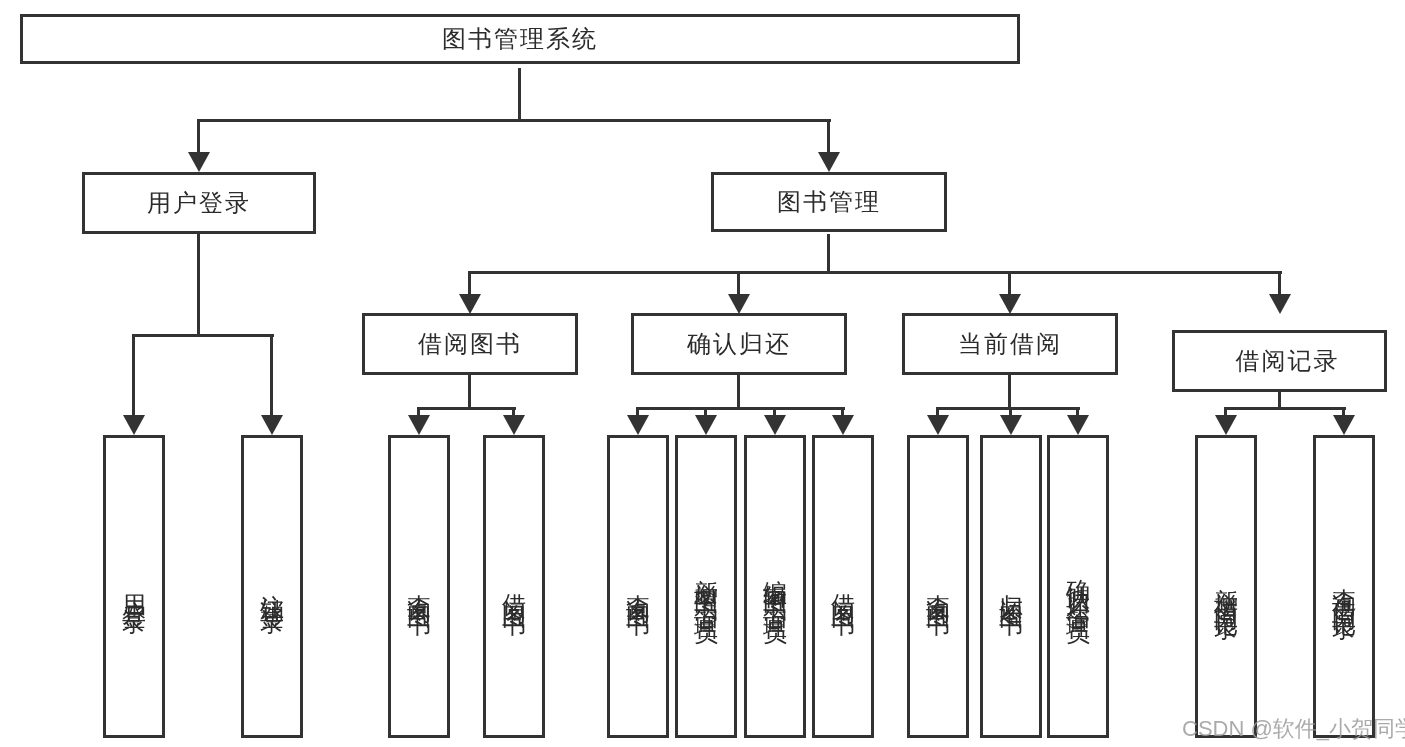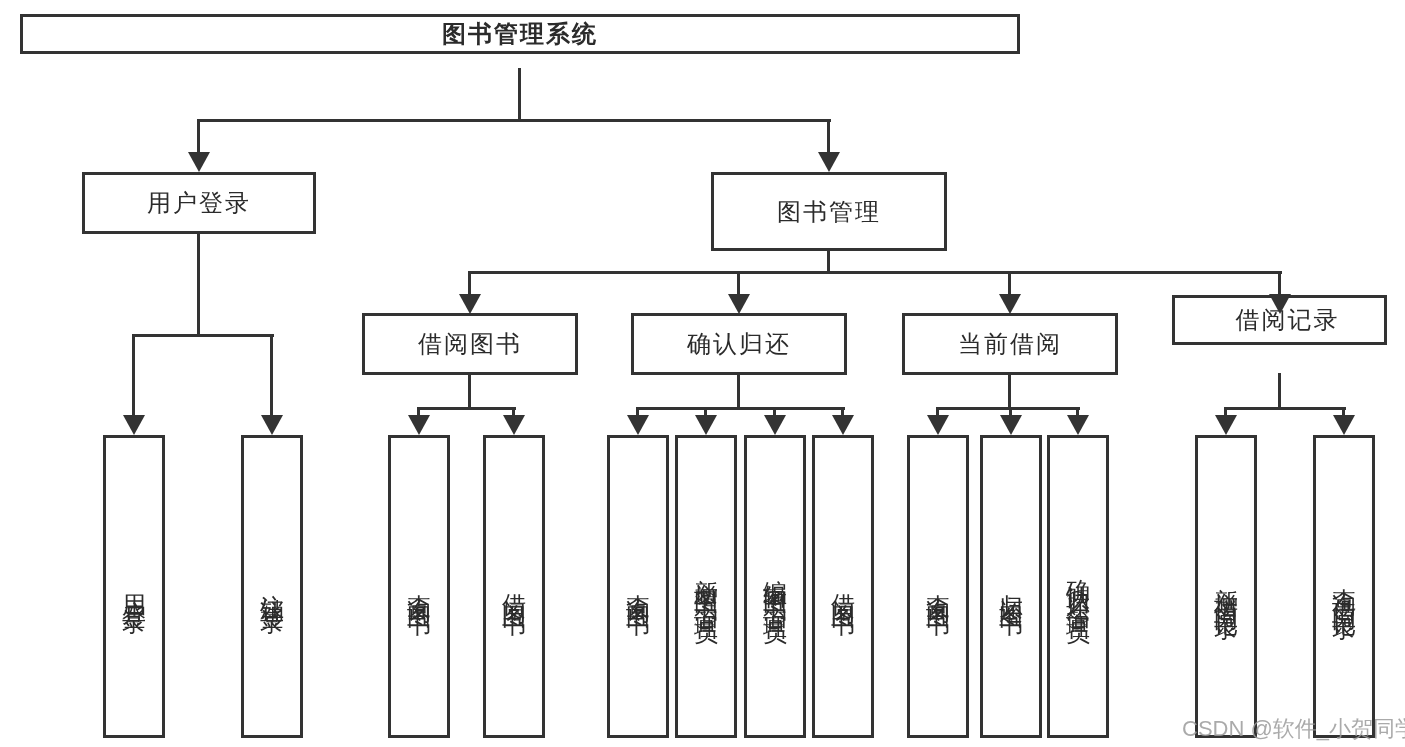--- a/index.html
+++ b/index.html
@@ -94,41 +94,41 @@
   <div class="arr" style="left:1000px;top:415px;"></div>
   <div class="arr" style="left:1067px;top:415px;"></div>
 
   <div class="ln" style="left:1278px;top:373px;width:3px;height:36px;"></div>
   <div class="ln" style="left:1224px;top:407px;width:122px;height:3px;"></div>
   <div class="ln" style="left:1224px;top:407px;width:3px;height:11px;"></div>
   <div class="ln" style="left:1342px;top:407px;width:3px;height:11px;"></div>
   <div class="arr" style="left:1215px;top:415px;"></div>
   <div class="arr" style="left:1333px;top:415px;"></div>
 
-  <div class="box" style="left:20px;top:14px;width:1000px;height:40px;font-weight:bold;">
+  <div class="box" style="left:20px;top:14px;width:1000px;height:50px;">
     <span class="lbl">图书管理系统</span>
   </div>
 
   <div class="box" style="left:82px;top:172px;width:234px;height:62px;">
     <span class="lbl">用户登录</span>
   </div>
-  <div class="box" style="left:711px;top:172px;width:236px;height:79px;">
+  <div class="box" style="left:711px;top:172px;width:236px;height:60px;">
     <span class="lbl">图书管理</span>
   </div>
 
   <div class="box" style="left:362px;top:313px;width:216px;height:62px;">
     <span class="lbl">借阅图书</span>
   </div>
   <div class="box" style="left:631px;top:313px;width:216px;height:62px;">
     <span class="lbl">确认归还</span>
   </div>
   <div class="box" style="left:902px;top:313px;width:216px;height:62px;">
     <span class="lbl">当前借阅</span>
   </div>
-  <div class="box" style="left:1172px;top:295px;width:215px;height:50px;padding-left:16px;">
+  <div class="box" style="left:1172px;top:330px;width:215px;height:62px;padding-left:16px;">
     <span class="lbl">借阅记录</span>
   </div>
 
   <div class="box v" style="left:103px;">
     <span class="vlbl">用户登录</span>
   </div>
   <div class="box v" style="left:241px;">
     <span class="vlbl">注销登录</span>
   </div>
 

